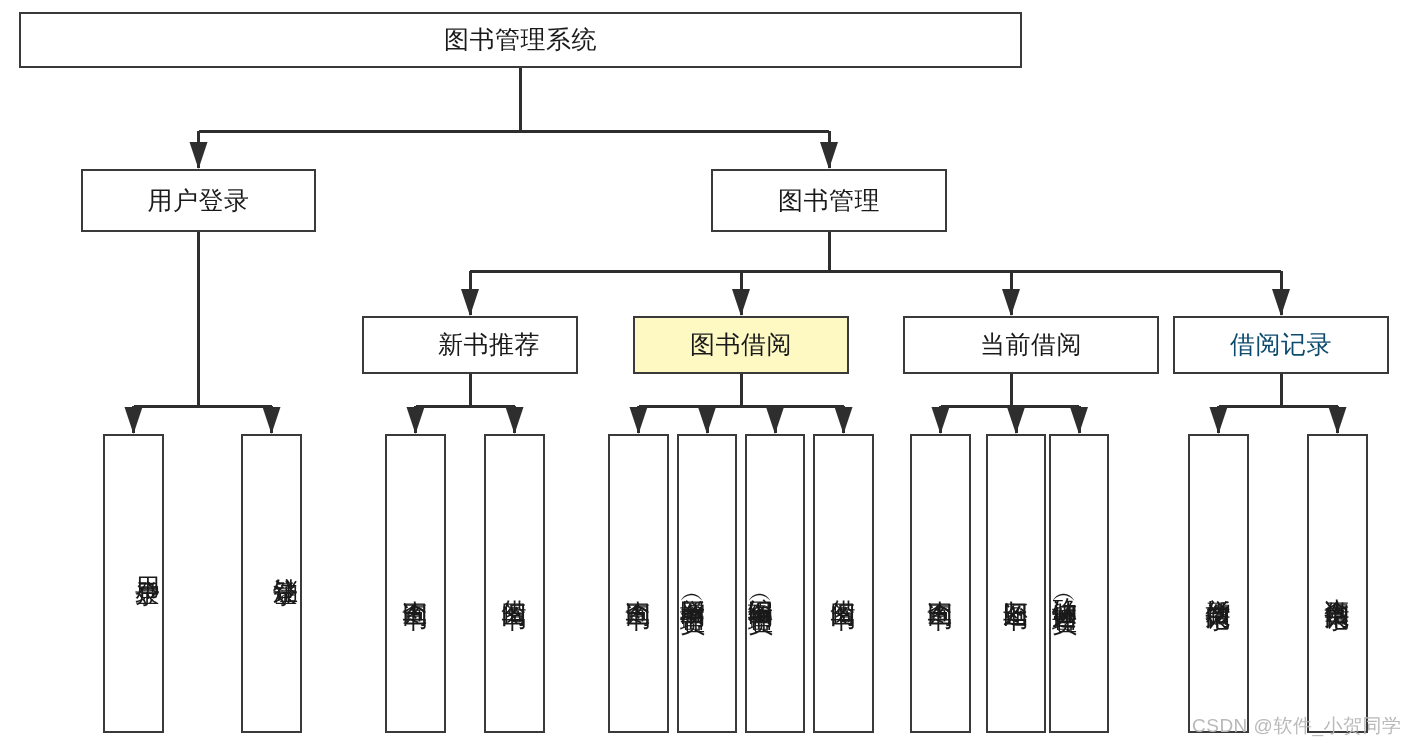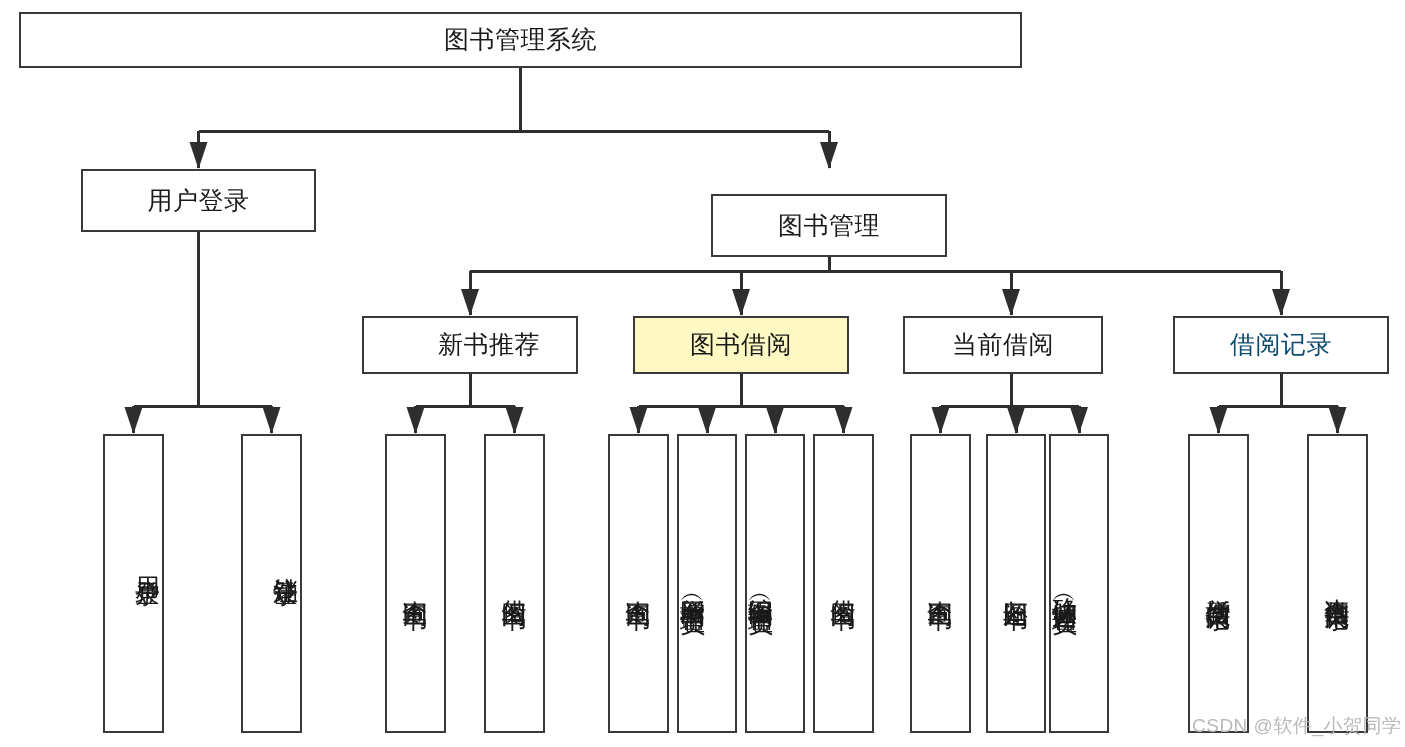--- a/index.html
+++ b/index.html
@@ -125,30 +125,30 @@
       <line x1="1337.5" y1="406" x2="1337.5" y2="433" stroke="#2e2e2e" stroke-width="3" shape-rendering="crispEdges"></line>
       <polygon points="1328.5,407 1346.5,407 1337.5,434" fill="#2e2e2e"></polygon>
     </svg>
   <div id="nodes">
       <div class="node horiz" style="left: 19px; top: 12px; width: 1003px; height: 56px; border-color: rgb(58, 58, 58); background: rgb(255, 255, 255);">
         <span class="label" style="color: rgb(26, 26, 26); text-align: center;">图书管理系统</span>
       </div>
       <div class="node horiz" style="left: 81px; top: 169px; width: 235px; height: 63px; border-color: rgb(58, 58, 58); background: rgb(255, 255, 255);">
         <span class="label" style="color: rgb(26, 26, 26);">用户登录</span>
       </div>
-      <div class="node horiz" style="left: 711px; top: 169px; width: 236px; height: 63px; border-color: rgb(58, 58, 58); background: rgb(255, 255, 255); margin-top: 25px;">
+      <div class="node horiz" style="left: 711px; top: 169px; width: 236px; height: 63px; border-color: rgb(58, 58, 58); background: rgb(255, 255, 255);">
         <span class="label" style="color: rgb(26, 26, 26);">图书管理</span>
       </div>
       <div class="node horiz" style="left: 362px; top: 316px; width: 216px; height: 58px; border-color: rgb(58, 58, 58); background: rgb(255, 255, 255); padding-left: 38px;">
         <span class="label" style="color: rgb(26, 26, 26);">新书推荐</span>
       </div>
       <div class="node horiz" style="left: 633px; top: 316px; width: 216px; height: 58px; border-color: rgb(58, 58, 58); background: #fef9c3;">
         <span class="label" style="color: rgb(26, 26, 26);">图书借阅</span>
       </div>
-      <div class="node horiz" style="left: 903px; top: 316px; width: 200px; height: 58px; border-color: rgb(58, 58, 58); background: rgb(255, 255, 255); align-items: center;">
+      <div class="node horiz" style="left: 903px; top: 316px; width: 256px; height: 58px; border-color: rgb(58, 58, 58); background: rgb(255, 255, 255); align-items: center;">
         <span class="label" style="color: rgb(26, 26, 26);">当前借阅</span>
       </div>
       <div class="node horiz" style="left: 1173px; top: 316px; width: 216px; height: 58px; border-color: rgb(58, 58, 58); background: rgb(255, 255, 255);">
         <span class="label" style="color: #0c4a6e;">借阅记录</span>
       </div>
       <div class="node vert lower" style="left: 103px; top: 434px; width: 61px; height: 299px; border-color: rgb(58, 58, 58); background: rgb(255, 255, 255); align-items: center; justify-content: flex-end;">
         <span class="label" style="color: rgb(26, 26, 26); margin-bottom: 46px;">用户登录</span>
       </div>
       <div class="node vert lower" style="left: 241px; top: 434px; width: 61px; height: 299px; border-color: rgb(58, 58, 58); background: rgb(255, 255, 255); align-items: center; justify-content: flex-end;">
         <span class="label" style="color: rgb(26, 26, 26); margin-bottom: 46px;">注销登录</span>

